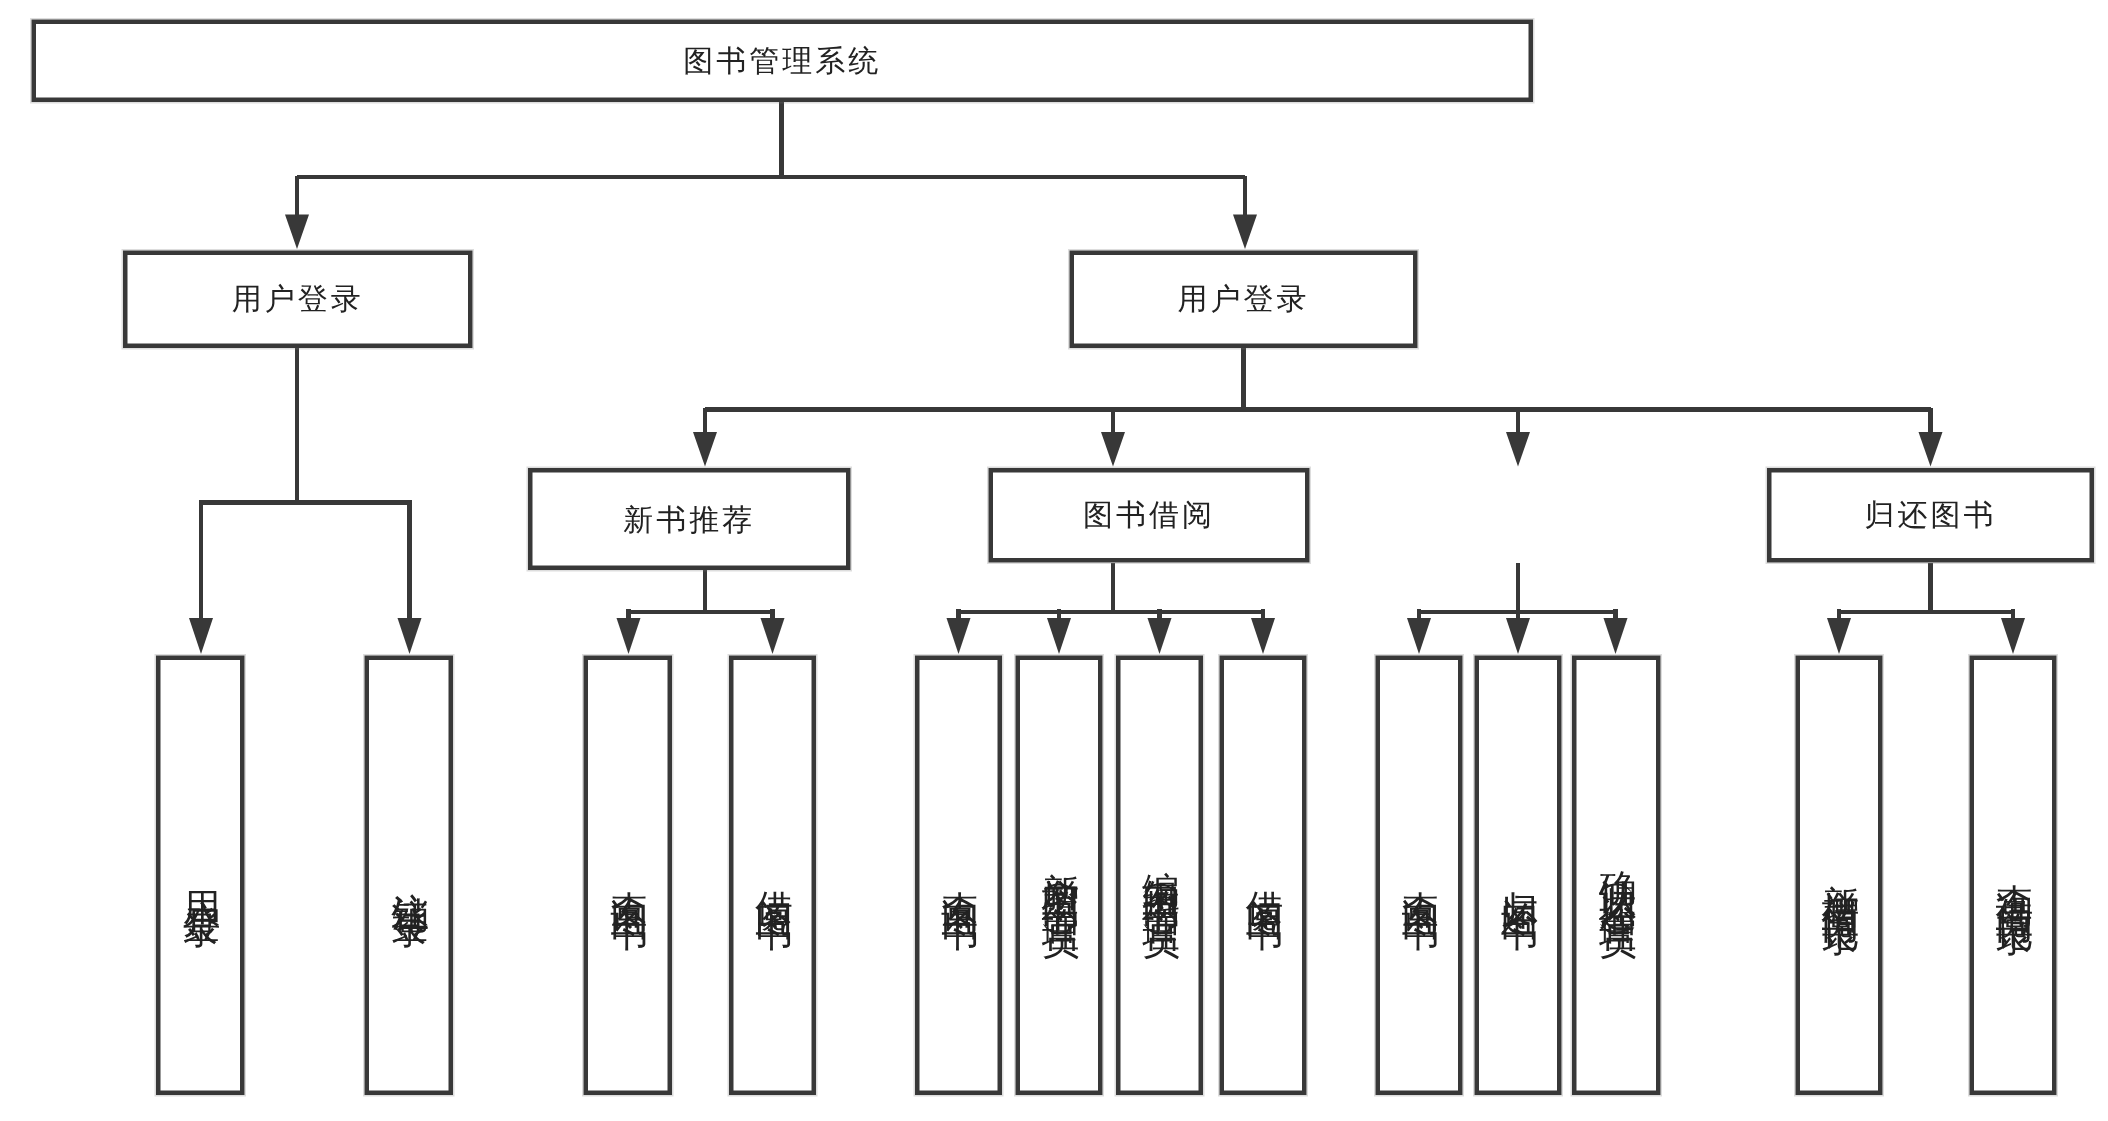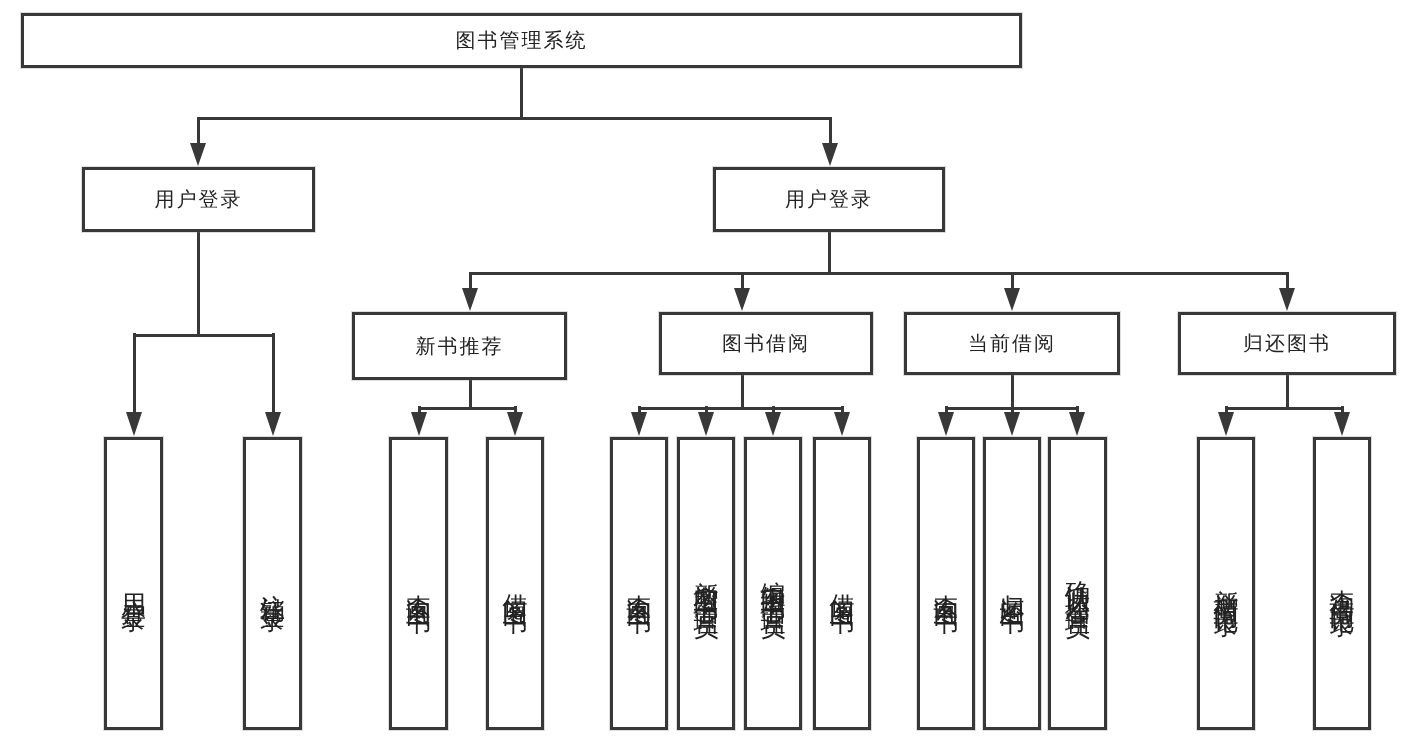--- a/index.html
+++ b/index.html
@@ -126,21 +126,20 @@
     </g>
   </svg>
 
   <div class="node h" style="left:21px; top:13px; width:1001px; height:55px;">图书管理系统</div>
 
   <div class="node h" style="left:82px; top:167px; width:233px; height:65px;">用户登录</div>
   <div class="node h" style="left:713px; top:167px; width:232px; height:65px;">用户登录</div>
 
   <div class="node h" style="left:352px; top:312px; width:215px; height:68px;">新书推荐</div>
   <div class="node h" style="left:635px; top:312px; width:214px; height:63px;margin-left:24px;">图书借阅</div>
-  <div class="node h" style="left:904px; top:312px; width:216px; height:63px;">当前借阅</div>
   <div class="node h" style="left:1178px; top:312px; width:218px; height:63px;">归还图书</div>
 
   <div class="node leaf" style="left:104px; top:437px; width:59px; height:293px;">用户登录</div>
   <div class="node leaf" style="left:243px; top:437px; width:59px; height:293px;">注销登录</div>
 
   <div class="node leaf" style="left:389px; top:437px; width:59px; height:293px;">查询图书</div>
   <div class="node leaf" style="left:486px; top:437px; width:58px; height:293px;">借阅图书</div>
 
   <div class="node leaf" style="left:610px; top:437px; width:58px; height:293px;">查询图书</div>
   <div class="node leaf" style="left:677px; top:437px; width:58px; height:293px;">新增图书（管理员）</div>

